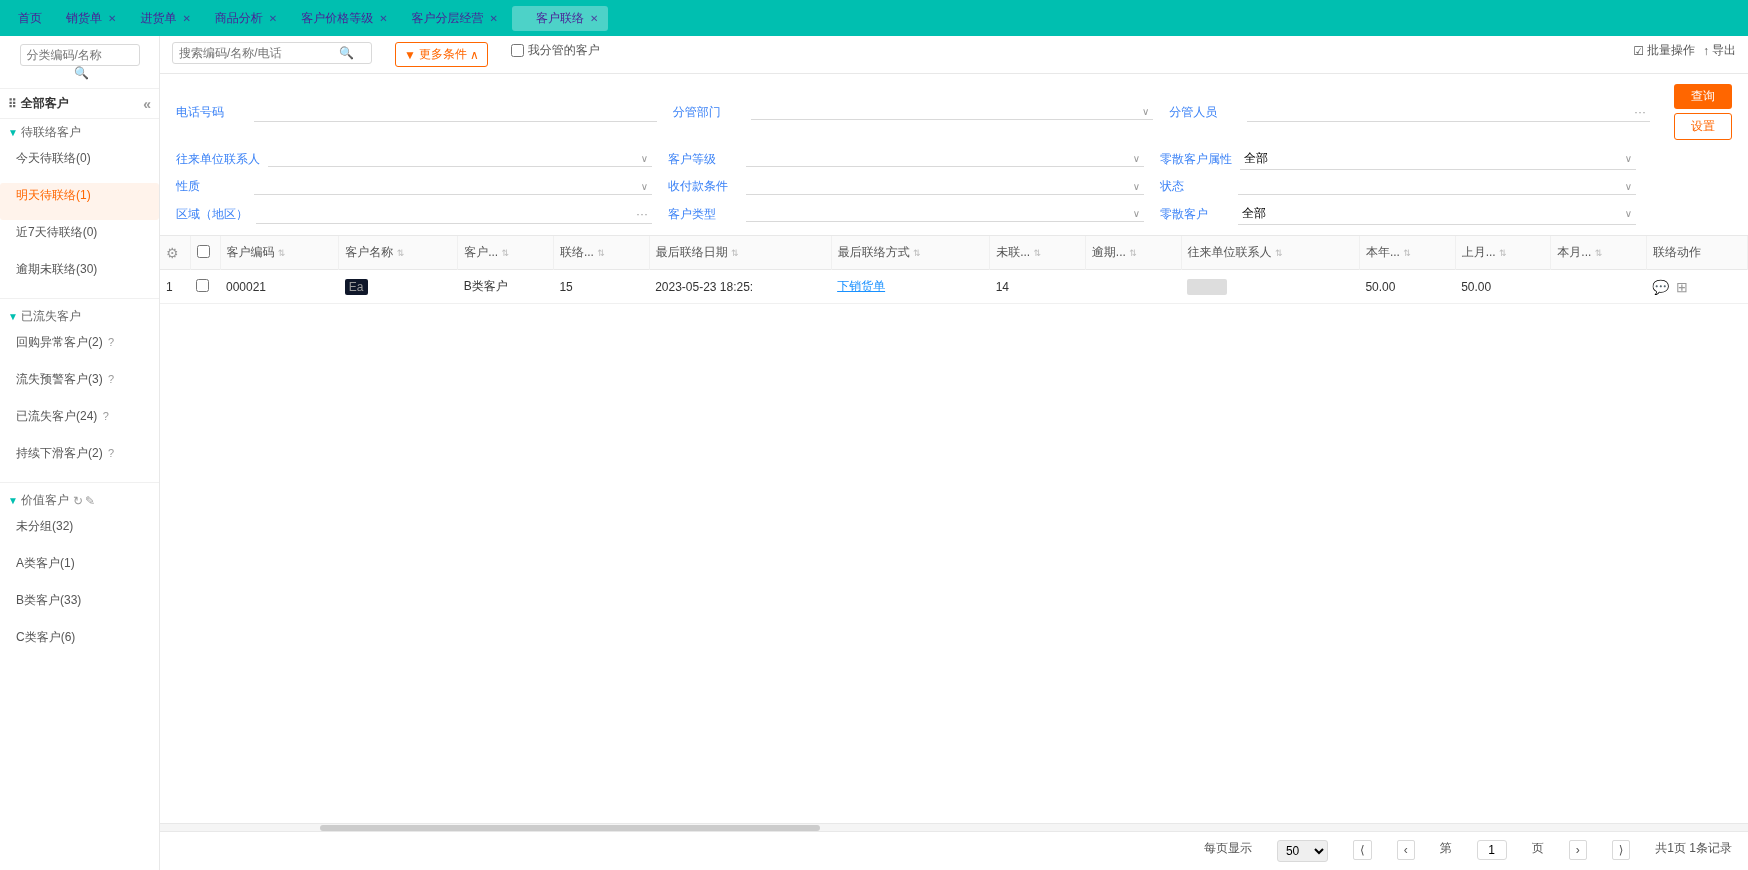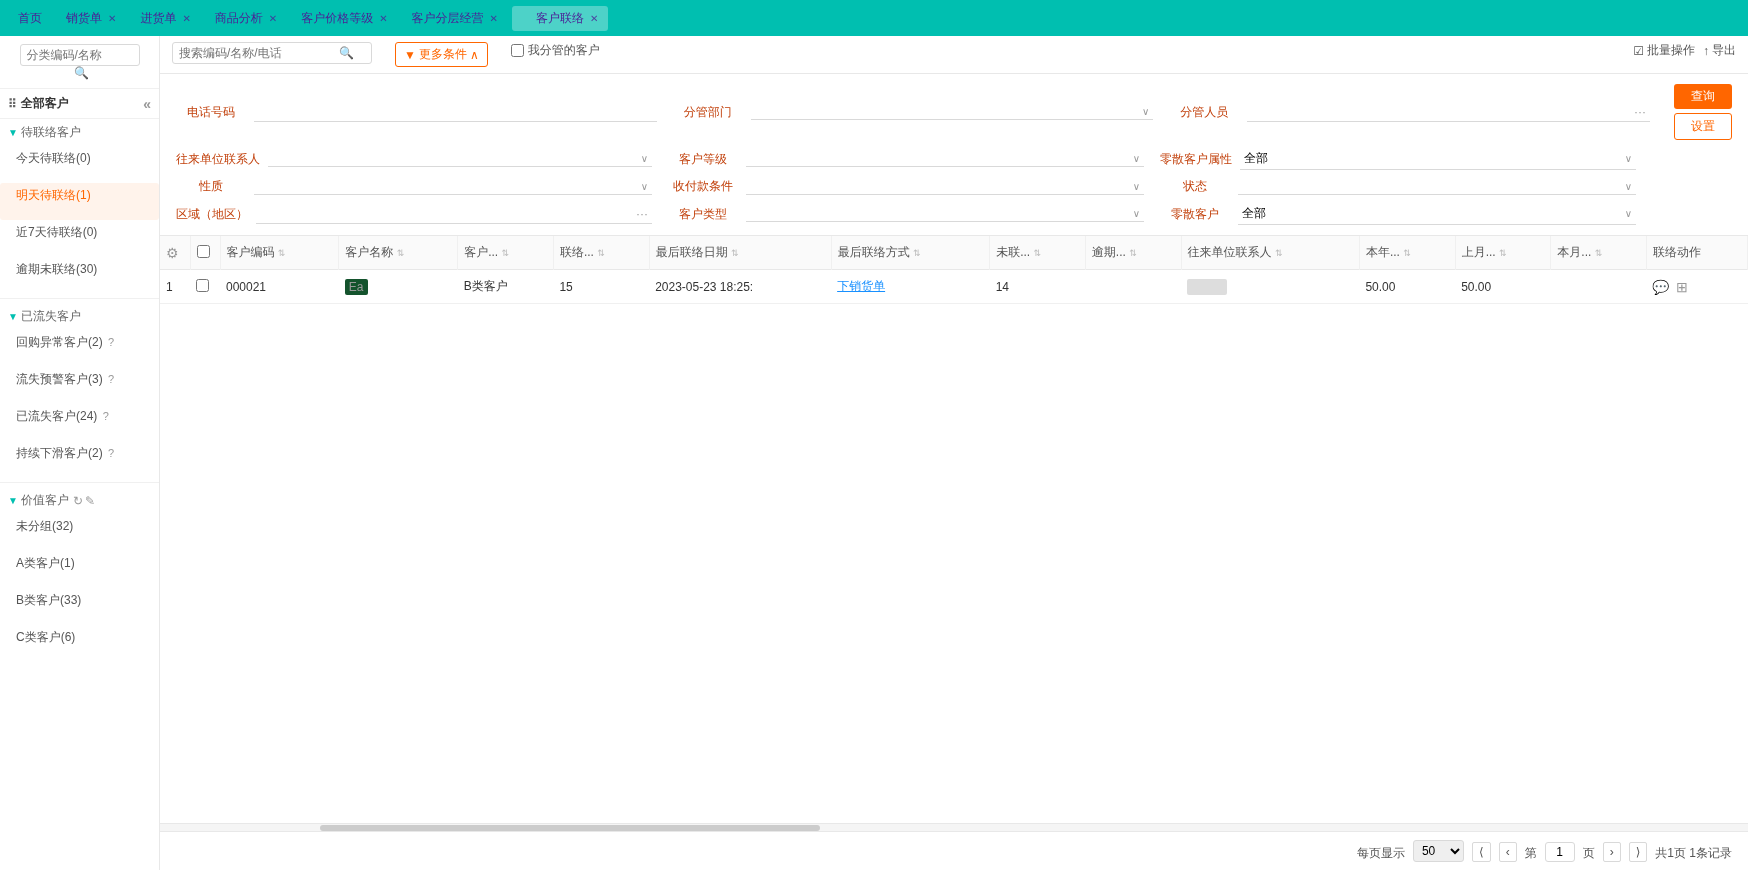--- a/index.html
+++ b/index.html
@@ -161,25 +161,24 @@
     }
     .filter-row:last-child { margin-bottom: 0; }
     .filter-cell {
       display: flex;
       align-items: center;
       flex: 1;
       min-width: 0;
       padding-right: 16px;
     }
     .filter-label {
-      color: #c2410c;
+      color: #3b82f6;
       white-space: nowrap;
       margin-right: 8px;
       min-width: 70px;
-      text-align: center;
     }
     .filter-input {
       flex: 1;
       border: none;
       border-bottom: 1px solid #d9d9d9;
       padding: 2px 4px;
       outline: none;
       font-size: 12px;
     }
     .filter-select {
@@ -252,23 +251,23 @@
     .link-text { color: #1890ff; cursor: pointer; text-decoration: underline; text-align: right; }
     .action-icons { display: flex; gap: 6px; align-items: center; }
     .action-icon { color: #999; cursor: pointer; font-size: 14px; }
 
     
     .footer {
       background: #fff;
       border-top: 1px solid #e8e8e8;
       padding: 8px 16px;
       display: flex;
-      align-items: flex-end;
+      align-items: flex-start;
       justify-content: flex-end;
-      gap: 8px;
+      gap: 25px;
       color: #555;
     }
     .footer-select {
       border: 1px solid #d9d9d9;
       border-radius: 3px;
       padding: 2px 4px;
       font-size: 12px;
     }
     .page-btn {
       border: 1px solid #d9d9d9;
@@ -563,21 +562,21 @@
             <th><span>本月...</span> <span class="sort-icon">⇅</span></th>
             <th><span>联络动作</span></th>
           </tr>
         </thead>
         <tbody>
           <tr>
             <td>1</td>
             <td><input type="checkbox" style=""></td>
             <td>000021</td>
             <td style="color:#999; font-size:11px;">
-              <span style="background:#14532d; border-radius:2px; padding:1px 4px;">Ea</span>
+              <span style="background:#0f172a; border-radius:2px; padding:1px 4px;">Ea</span>
             </td>
             <td>B类客户</td>
             <td>15</td>
             <td>2023-05-23 18:25:</td>
             <td><span class="link-text">下销货单</span></td>
             <td>14</td>
             <td></td>
             <td style="color:#999; font-size:11px;"><span style="background:#ddd; border-radius:2px; padding:1px 20px;"></span></td>
             <td>50.00</td>
             <td>50.00</td>

